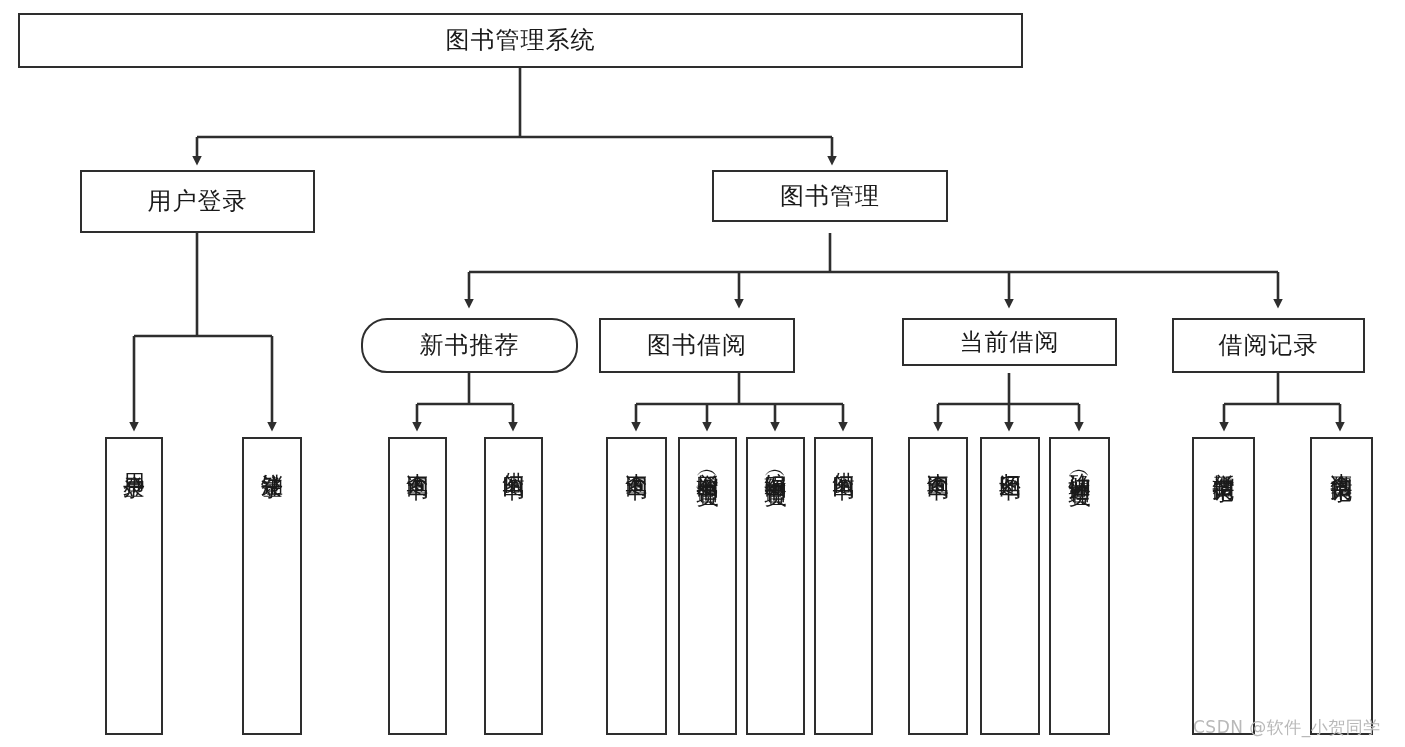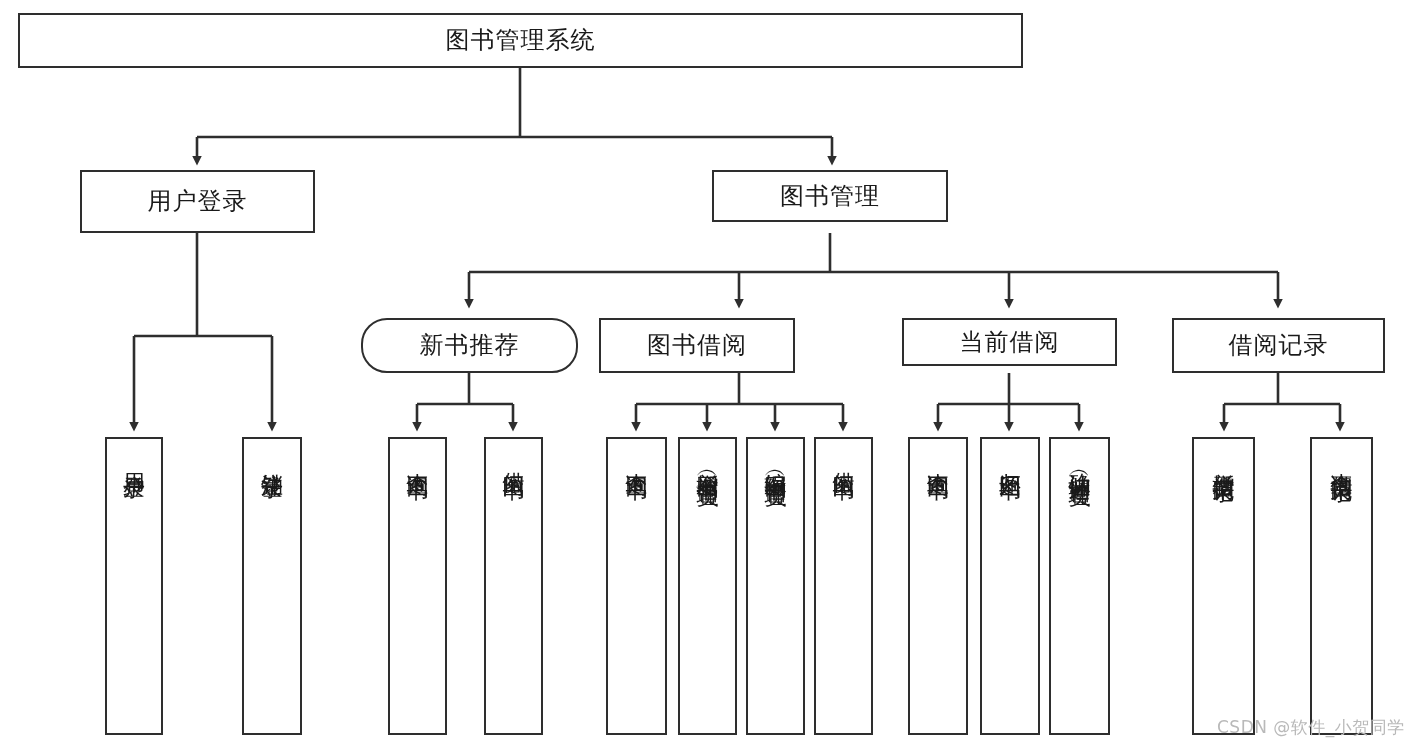--- a/index.html
+++ b/index.html
@@ -134,21 +134,21 @@
 
   <div class="node h" style="left:361px; top:318px; width:217px; height:55px;border-radius:26px;">
     <span class="label">新书推荐</span>
   </div>
   <div class="node h" style="left:599px; top:318px; width:196px; height:55px;">
     <span class="label">图书借阅</span>
   </div>
   <div class="node h" style="left:902px; top:318px; width:215px; height:48px;">
     <span class="label">当前借阅</span>
   </div>
-  <div class="node h" style="left:1172px; top:318px; width:213px; height:55px;">
+  <div class="node h" style="left:1172px; top:318px; width:193px; height:55px;">
     <span class="label">借阅记录</span>
   </div>
 
   <div class="node v" style="left:105px; top:437px; width:58px; height:298px;">
     <span class="label">用户登录</span>
   </div>
   <div class="node v" style="left:242px; top:437px; width:60px; height:298px;">
     <span class="label">注销登录</span>
   </div>
 
@@ -182,15 +182,15 @@
     <span class="label">确认归还（管理员）</span>
   </div>
 
   <div class="node v" style="left:1192px; top:437px; width:63px; height:298px;">
     <span class="label">新增借阅记录</span>
   </div>
   <div class="node v" style="left:1310px; top:437px; width:63px; height:298px;">
     <span class="label">查询借阅记录</span>
   </div>
 
-  <div class="watermark" style="left:1193px; top:716px;padding-left:24px;">CSDN @软件_小贺同学</div>
+  <div class="watermark" style="left:1193px; top:716px;">CSDN @软件_小贺同学</div>
 
 </div>
 
 </body></html>

